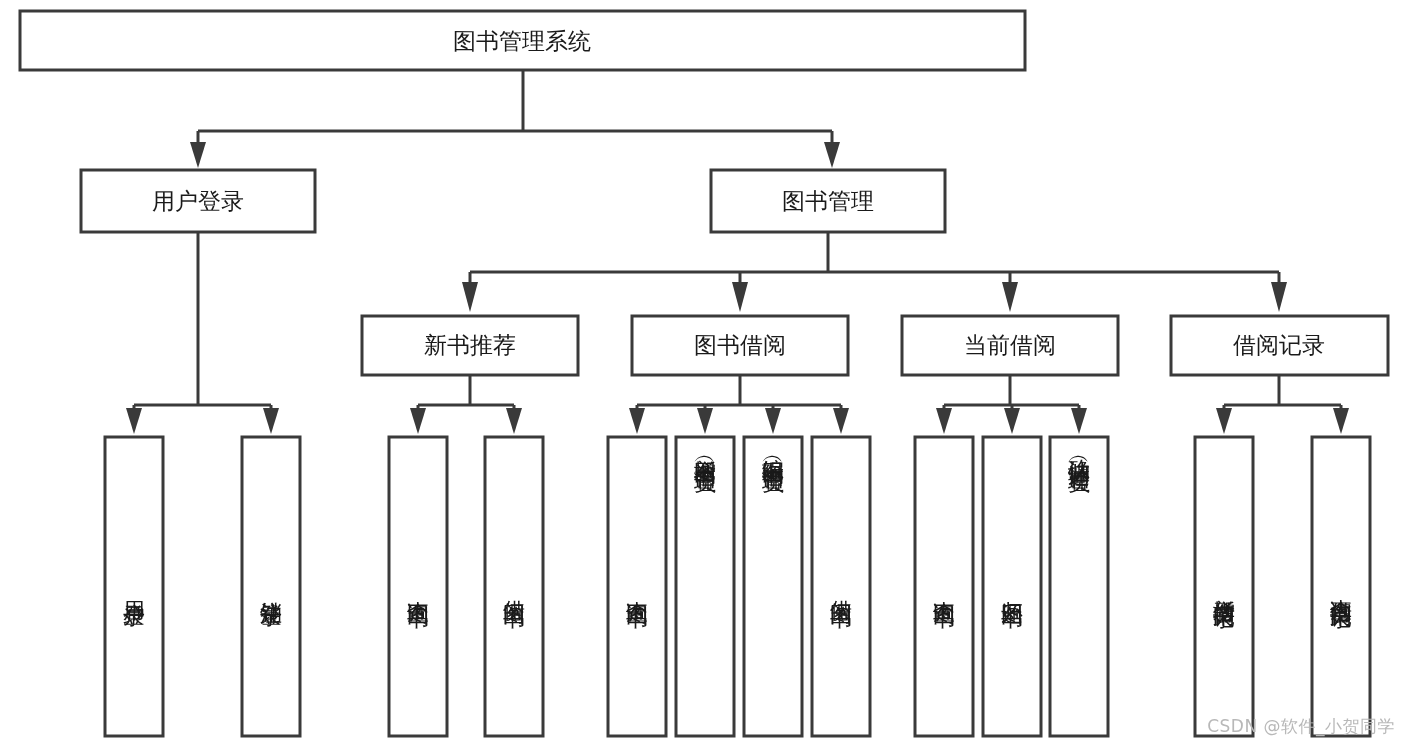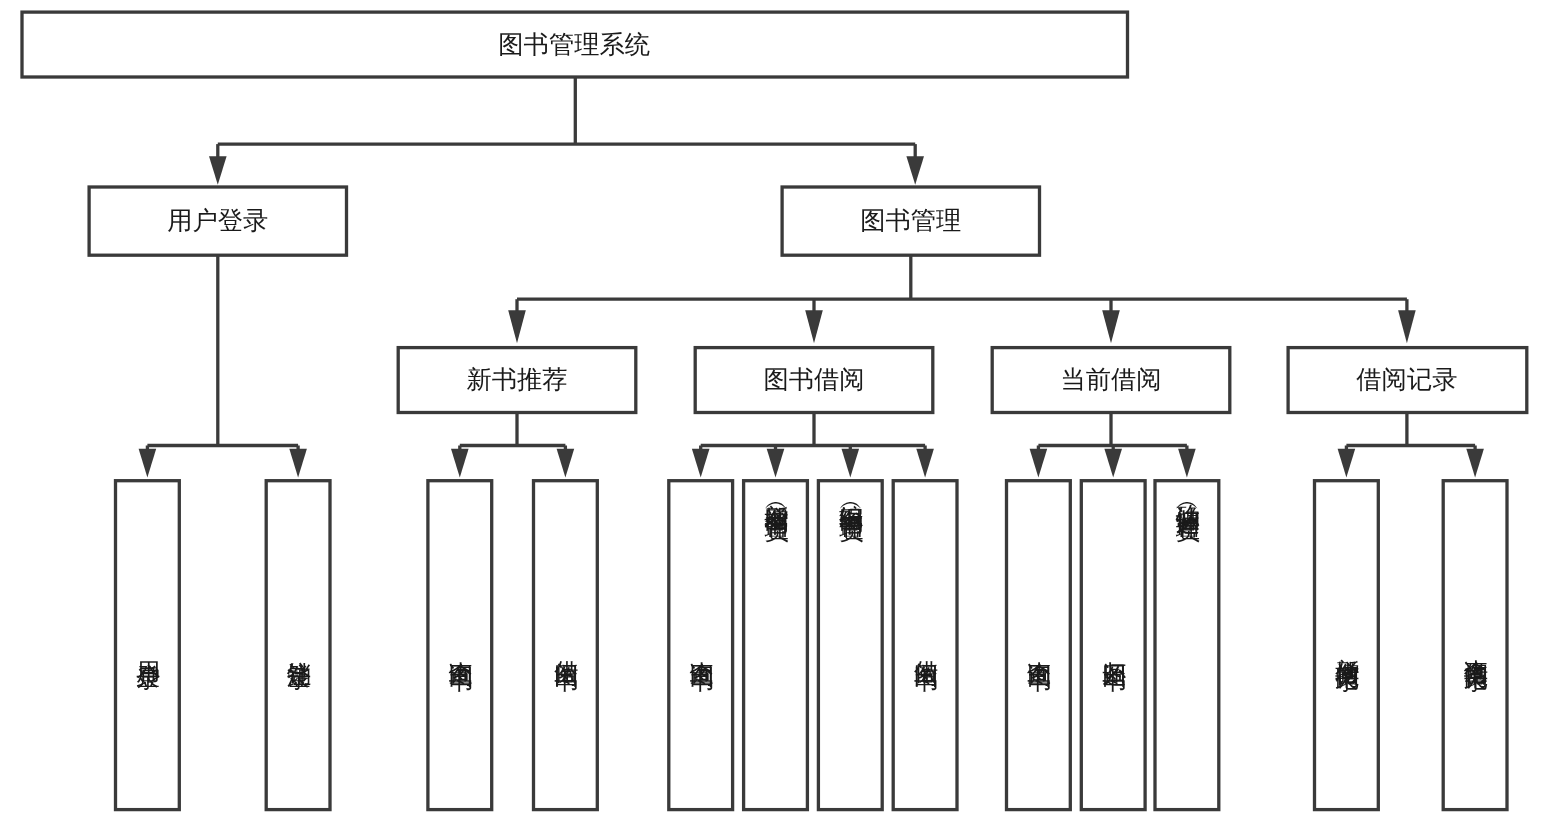--- a/index.html
+++ b/index.html
@@ -249,14 +249,15 @@
     <span class="vlabel">确认归还（管理员）</span>
   </div>
 
   <div class="vlabel-wrap" style="left:1195px; top:437px; width:58px; height:299px;">
     <span class="vlabel">新增借阅记录</span>
   </div>
   <div class="vlabel-wrap" style="left:1312px; top:437px; width:58px; height:299px;">
     <span class="vlabel">查询借阅记录</span>
   </div>
 
+  <div id="watermark">CSDN @软件_小贺同学</div>
 
 </div>
 
 </body></html>

